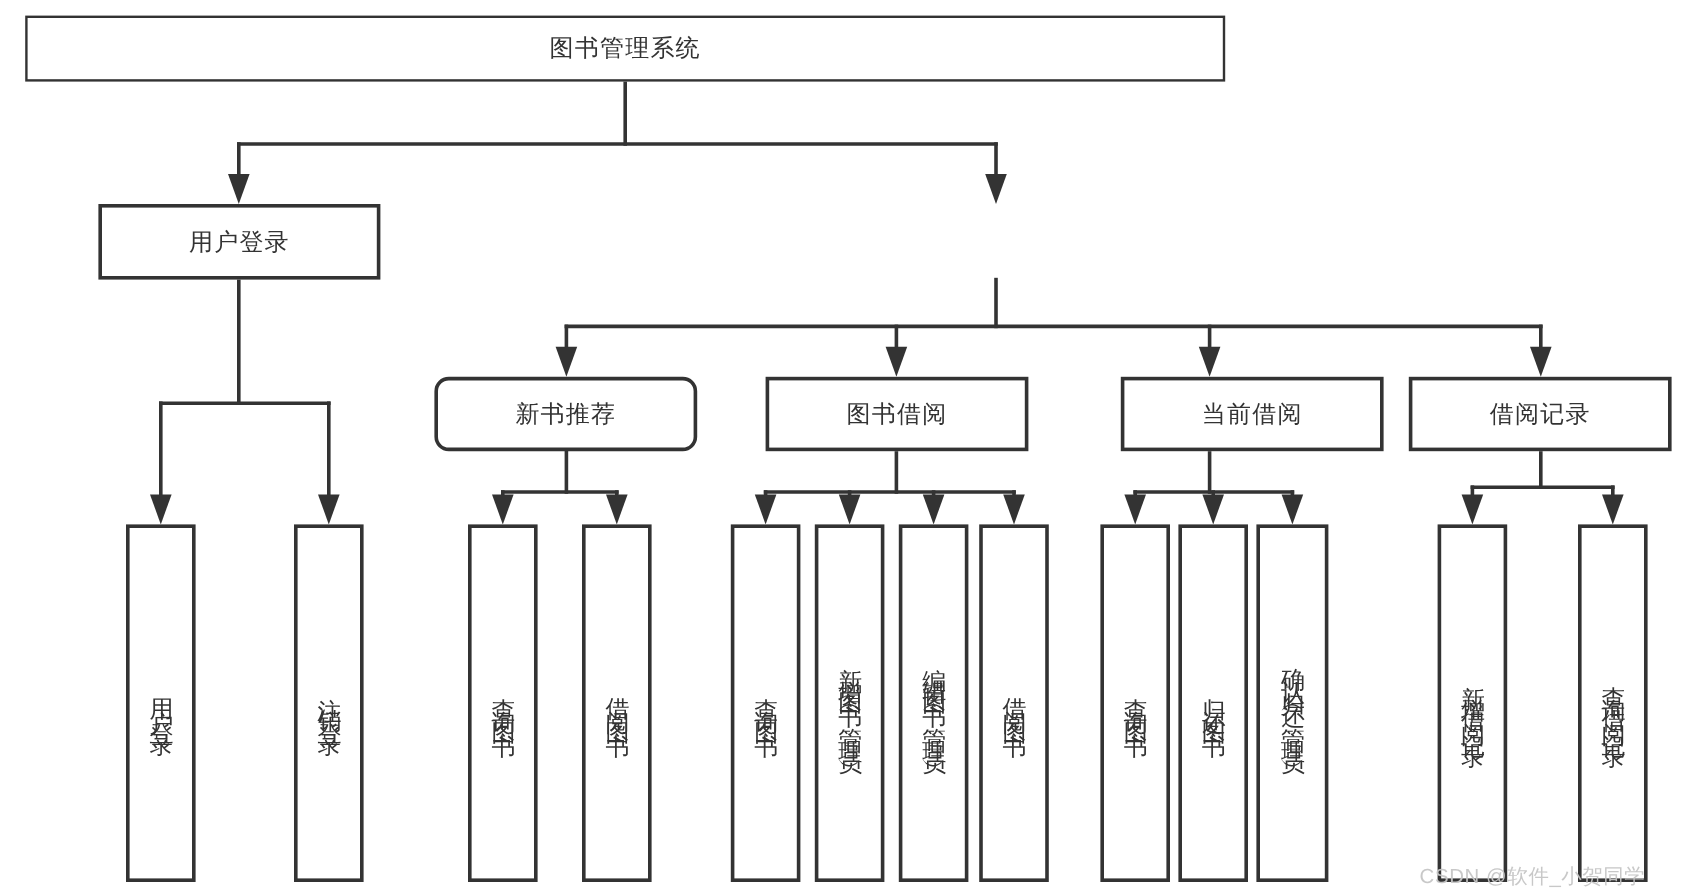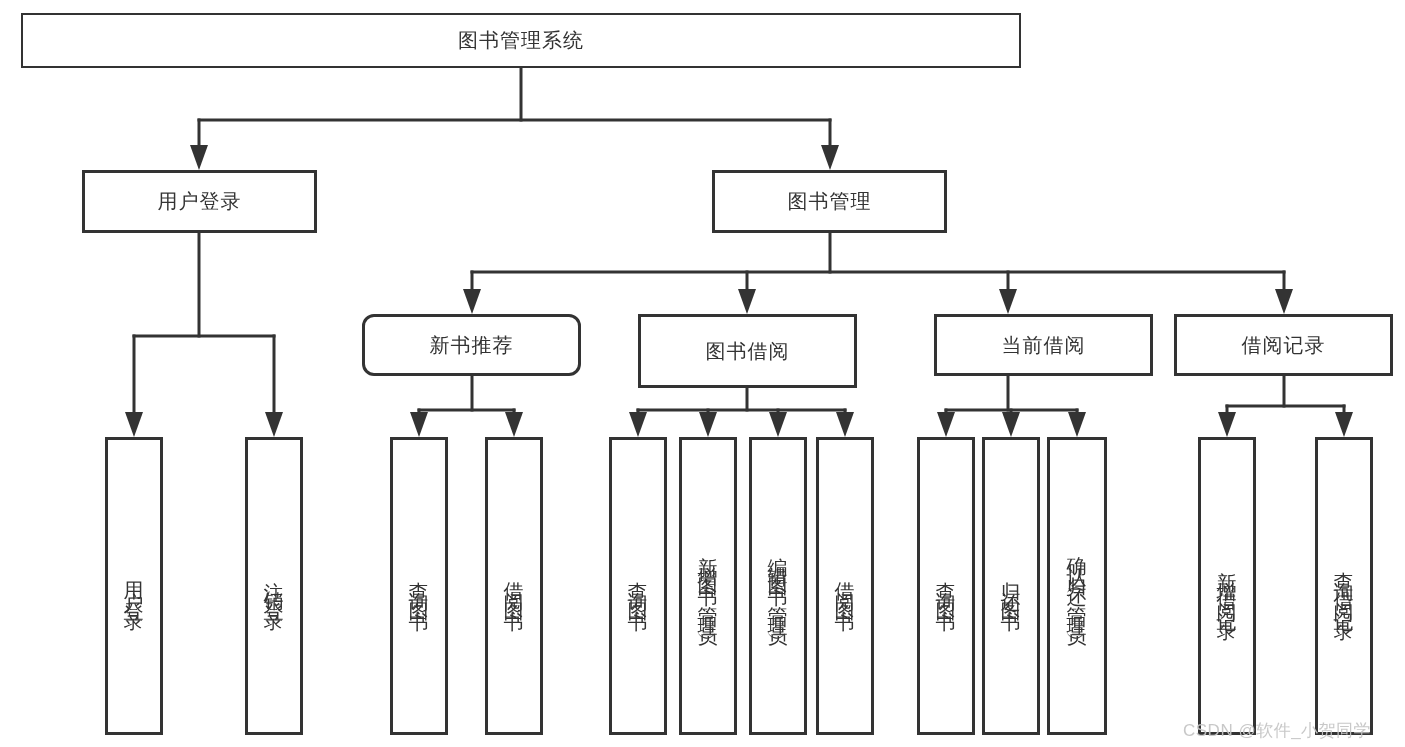--- a/index.html
+++ b/index.html
@@ -121,28 +121,25 @@
     </g>
   </svg>
 
   <div class="node root" style="left:21px; top:13px; width:1000px; height:55px;">
     <span>图书管理系统</span>
   </div>
 
   <div class="node" style="left:82px; top:170px; width:235px; height:63px;">
     <span>用户登录</span>
   </div>
-  <div class="node" style="left:712px; top:170px; width:235px; height:63px;">
-    <span>图书管理</span>
-  </div>
 
   <div class="node" style="left:362px; top:314px; width:219px; height:62px;border-radius:12px;">
     <span>新书推荐</span>
   </div>
-  <div class="node" style="left:638px; top:314px; width:219px; height:74px;">
+  <div class="node" style="left:638px; top:314px; width:219px; height:62px;">
     <span>图书借阅</span>
   </div>
   <div class="node" style="left:898px; top:314px; width:219px; height:62px;margin-left:36px;">
     <span>当前借阅</span>
   </div>
   <div class="node" style="left:1174px; top:314px; width:219px; height:62px;">
     <span>借阅记录</span>
   </div>
 
   <div class="node leaf" style="left:105px; top:437px; width:58px; height:298px;">

